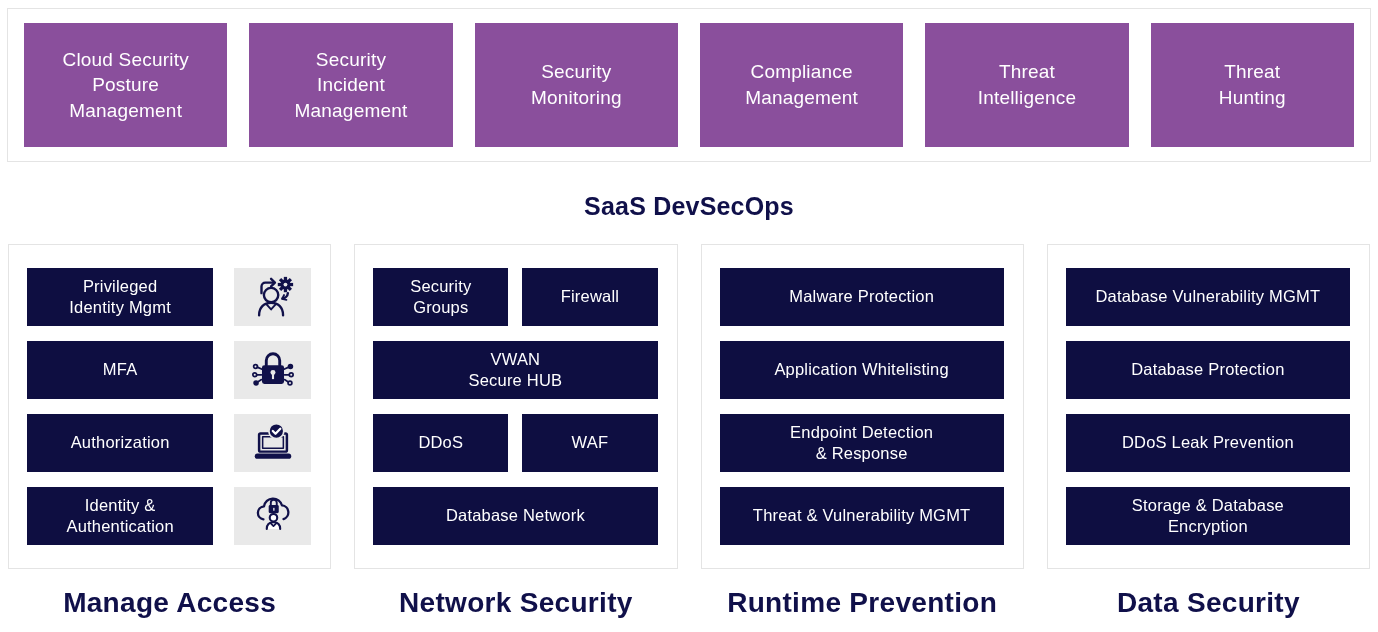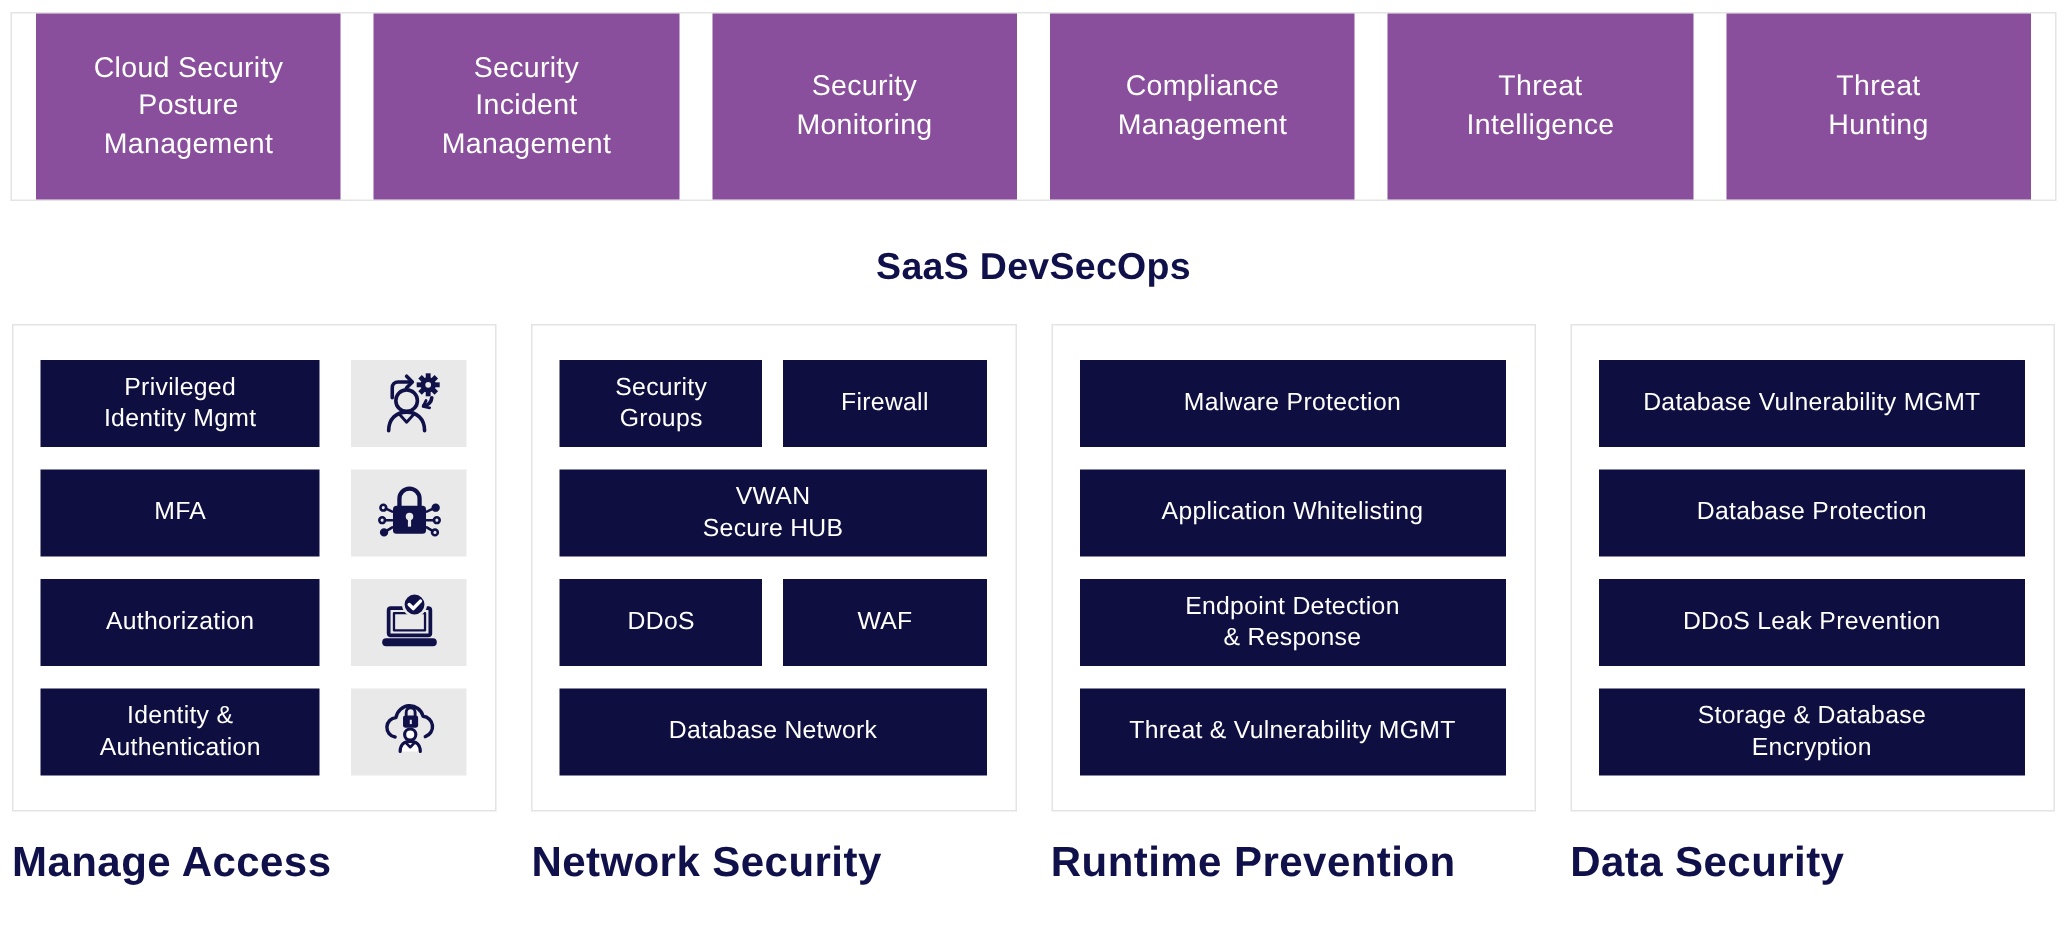--- a/index.html
+++ b/index.html
@@ -7,21 +7,21 @@
   body {
     width: 1378px; height: 632px;
     font-family: "Liberation Sans", sans-serif;
     color: #10104a;
     overflow: hidden;
   }
   .top-container {
     margin: 8px 7px 0 7px;
     border: 1px solid #e4e4e4;
     background: #ffffff;
-    padding: 0 16px;
+    padding: 14px 16px;
     display: flex;
     gap: 22px;
   }
   .purple-box {
     flex: 1;
     height: 124px;
     background: #8a4f9c;
     color: #ffffff;
     display: flex;
     align-items: center;
@@ -77,21 +77,21 @@
     flex: 0 0 77px;
     background: #e9e9e9;
     display: flex;
     align-items: center;
     justify-content: center;
   }
   .pair-row { display: flex; gap: 14px; height: 58px; flex: 0 0 58px; }
   .pair-row .navy-box { flex: 1; height: 100%; }
   .col-title {
     margin-top: 18px;
-    text-align: left;
+    text-align: center;
     font-size: 28px;
     font-weight: bold;
     color: #10104a;
     letter-spacing: 0.3px;
   }
   svg { display: block; }
 </style>
 </head>
 <body>
 

